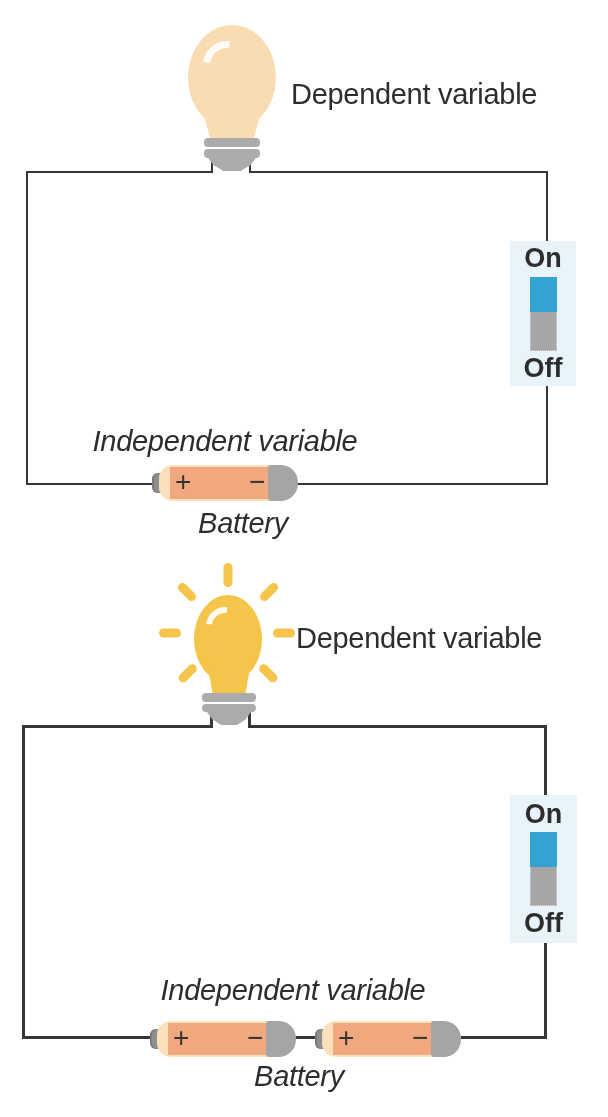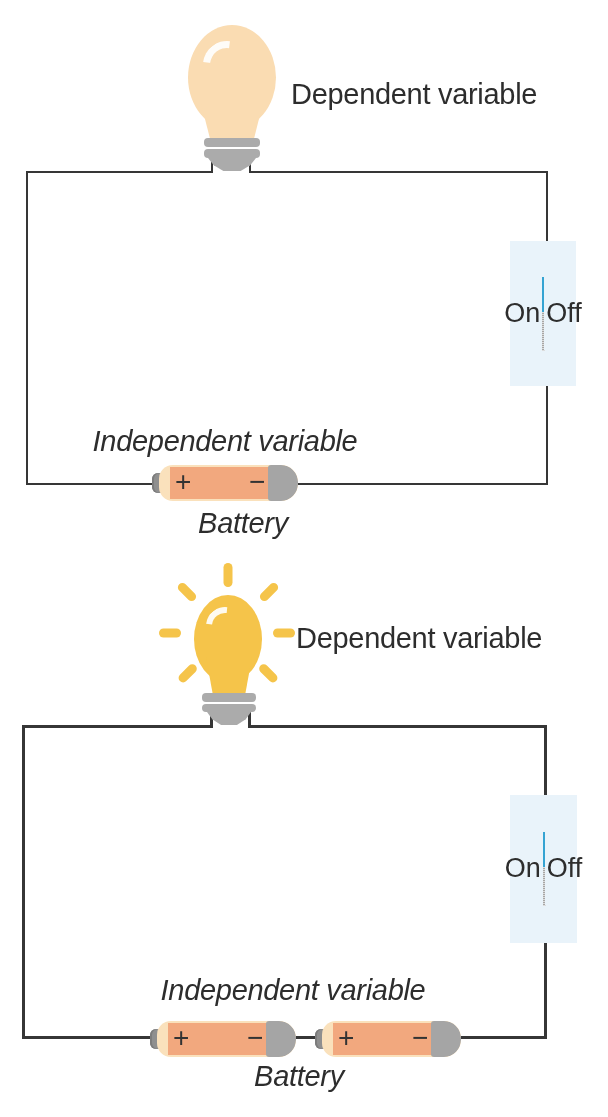--- a/index.html
+++ b/index.html
@@ -15,22 +15,22 @@
   .neck{position:absolute;z-index:2;clip-path:polygon(0 0,100% 0,85% 100%,15% 100%);}
   .bar{position:absolute;background:#ABABAB;border-radius:4px;z-index:2;}
   .cup{position:absolute;background:#ABABAB;z-index:2;
        clip-path:polygon(0 0,100% 0,88% 55%,68% 100%,32% 100%,12% 55%);}
   .hl{position:absolute;border:7px solid #fff;border-color:#fff transparent transparent transparent;
       border-radius:50%;transform:rotate(-38deg);opacity:.92;z-index:3;}
   .rays{position:absolute;width:0;height:0;z-index:2;}
   .ray{position:absolute;left:0;top:0;width:22px;height:9px;border-radius:5px;background:#F5C44A;
        transform:translate(-50%,-50%) rotate(var(--a)) translateX(var(--r));}
   
-  .switch{position:absolute;background:#E9F3FA;display:flex;flex-direction:row;align-items:center;
-          justify-content:center;gap:2px;z-index:3;}
+  .switch{position:absolute;background:#E9F3FA;display:flex;flex-direction:column;align-items:center;
+          justify-content:center;gap:2px;z-index:3;font-weight:bold;}
   .t-label{font-size:27px;line-height:1.15;}
   .toggle{width:27px;}
   .tog-on{height:35px;background:#35A3D2;}
   .tog-off{height:39px;background:#A6A6A6;border:1px dotted #DCDCDC;border-top:none;box-sizing:border-box;}
   
   .battery{position:absolute;width:146px;height:36px;z-index:3;}
   .nub{position:absolute;left:0;top:8px;width:15px;height:20px;background:#8F8F8F;border-radius:6px;
        box-shadow:inset 2px 0 0 #7C7C7C, inset -2px 0 0 #A8A8A8;}
   .capsule{position:absolute;left:7px;top:0;right:0;bottom:0;background:#FAE1BC;
            border-radius:14px 17px 17px 14px;overflow:hidden;}

